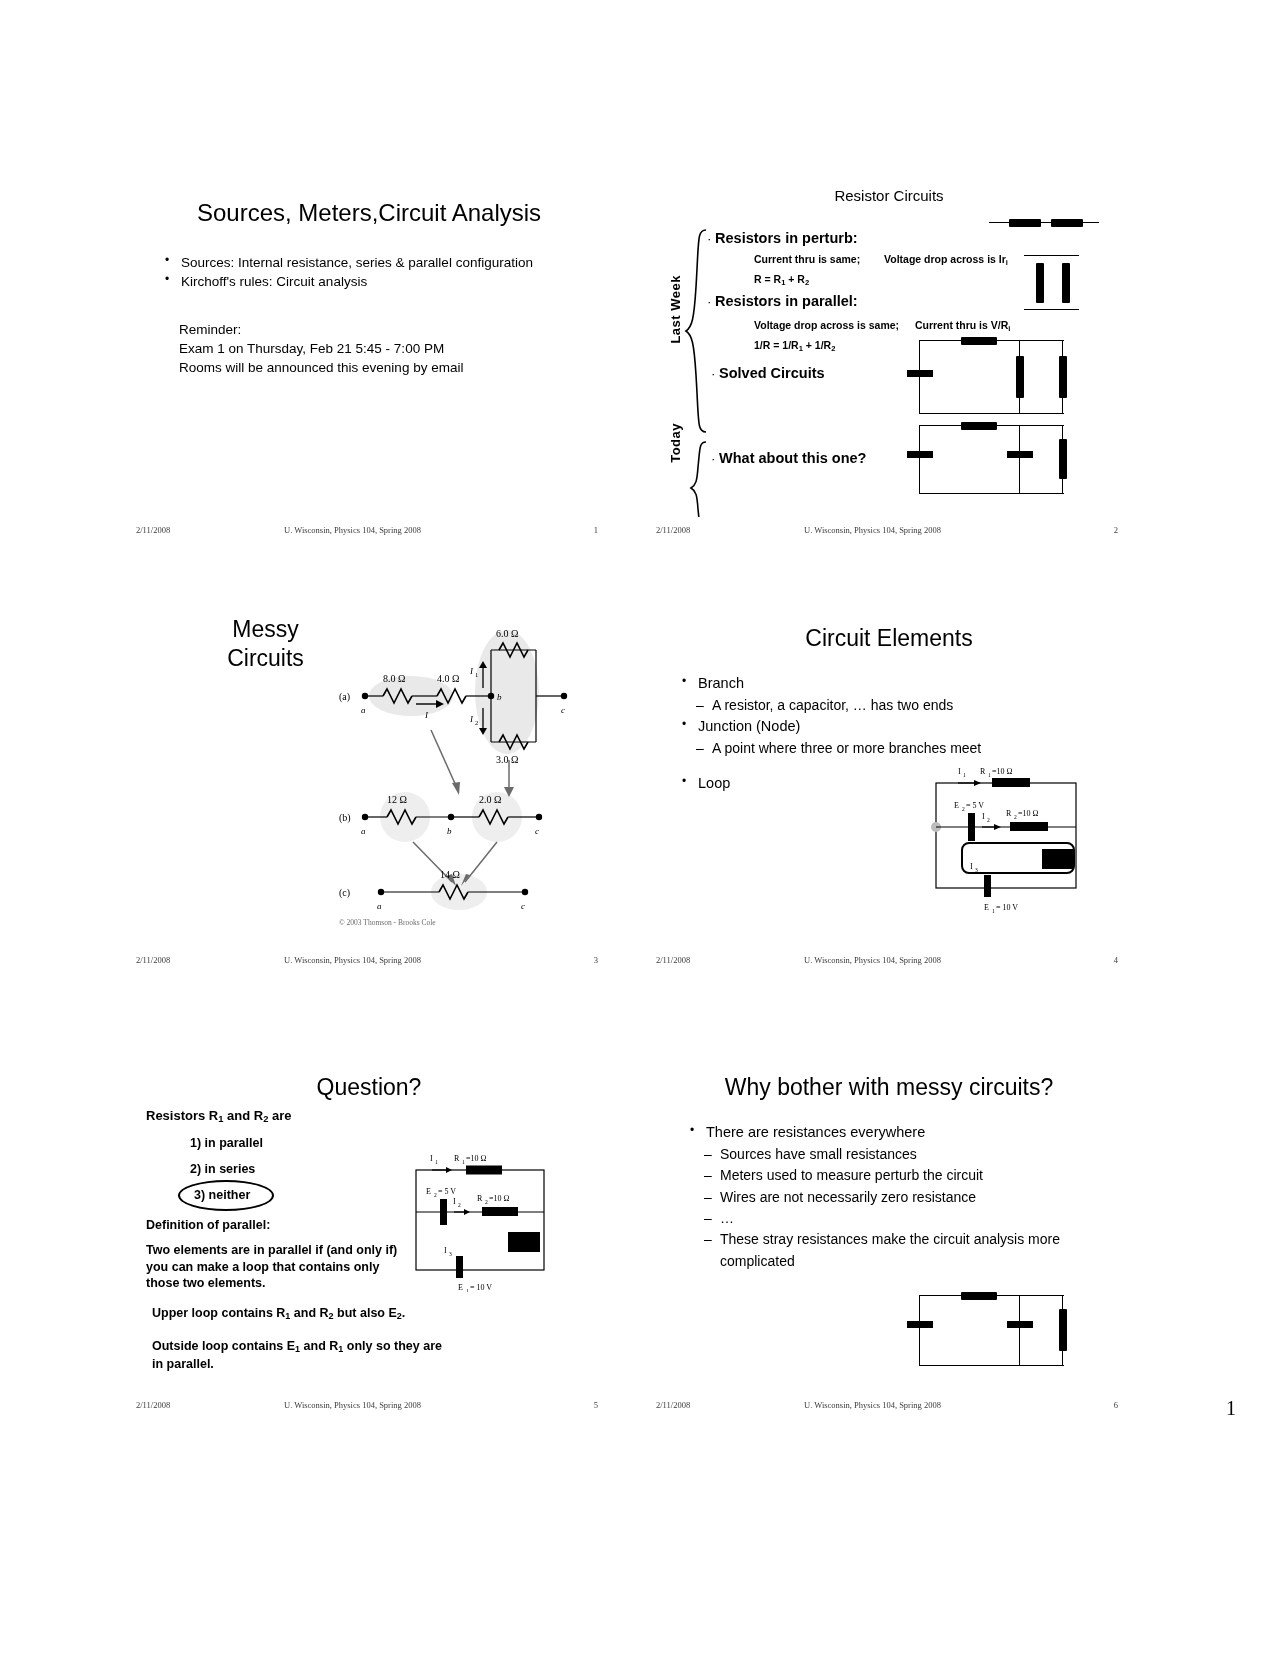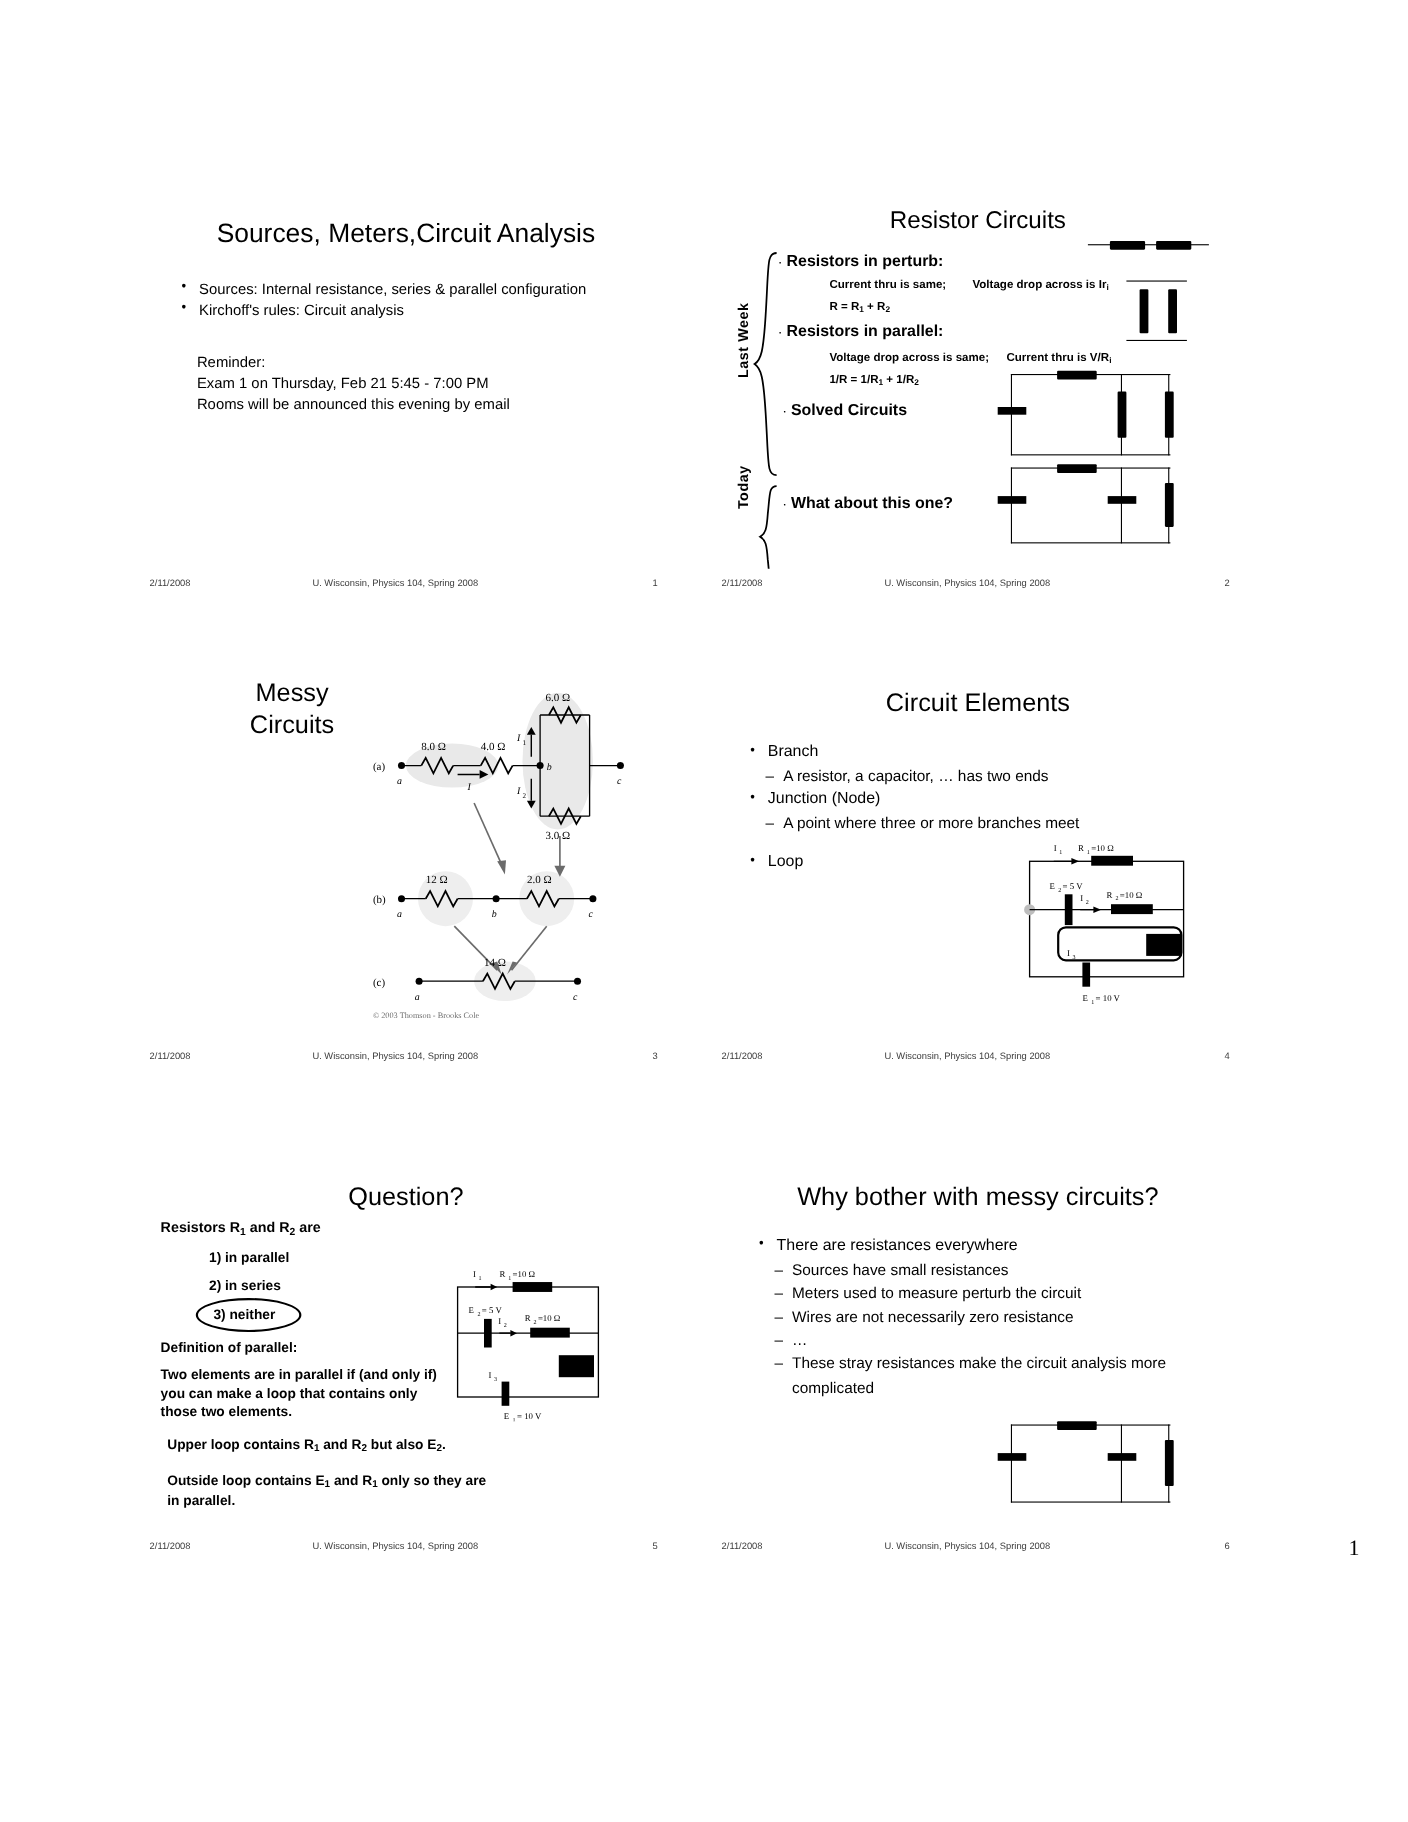--- a/index.html
+++ b/index.html
@@ -33,21 +33,21 @@
     font-size: 23px;
     font-weight: 400;
     letter-spacing: 0px;
     line-height: 1.15;
   }
   .slide .footer {
     position: absolute;
     left: 0;
     bottom: 0;
     width: 100%;
-    font-family: Liberation Sans, sans-serif;
+    font-family: Liberation Serif, serif;
     font-size: 8.5px;
     color: #3b3b3b;
     display: flex;
     justify-content: space-between;
     align-items: baseline;
   }
   .slide .footer .f-date { margin-left: 2px; }
   .slide .footer .f-center { position: absolute; left: 150px; }
   .slide .footer .f-num { margin-right: 6px; }
 
@@ -97,21 +97,21 @@
   #slide1 .body { margin-top: 26px; padding-left: 25px; }
   #slide1 .reminder {
     margin-top: 28px;
     padding-left: 45px;
     font-size: 13.5px;
     line-height: 1.42;
   }
 
   
   #slide2 { left: 640px; top: 185px; }
-  #slide2 .title { font-size: 22px; margin-top: 2px; }
+  #slide2 .title { font-size: 15px; margin-top: 2px; }
   .brace-col {
     position: absolute;
     left: 12px;
     top: 42px;
     width: 46px;
     height: 290px;
   }
   .vlabel {
     position: absolute;
     font-size: 13px;

